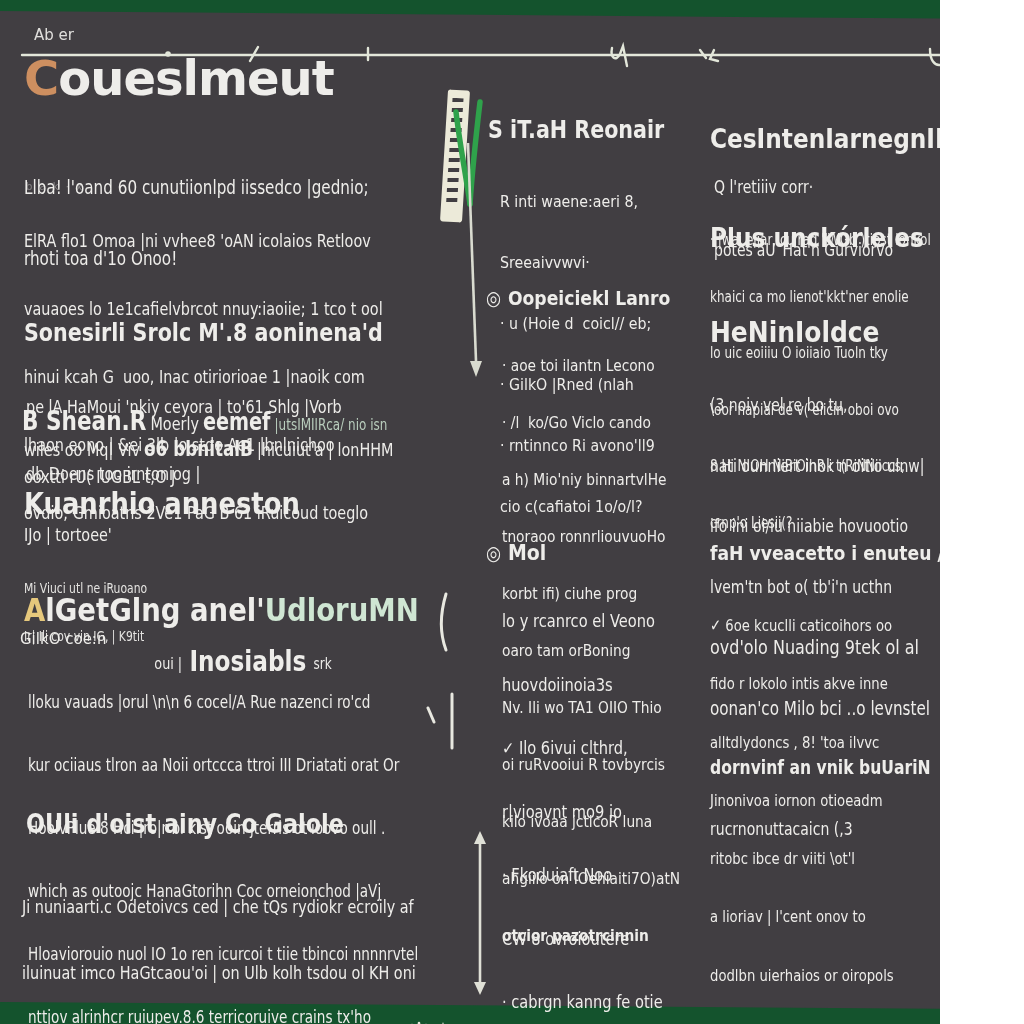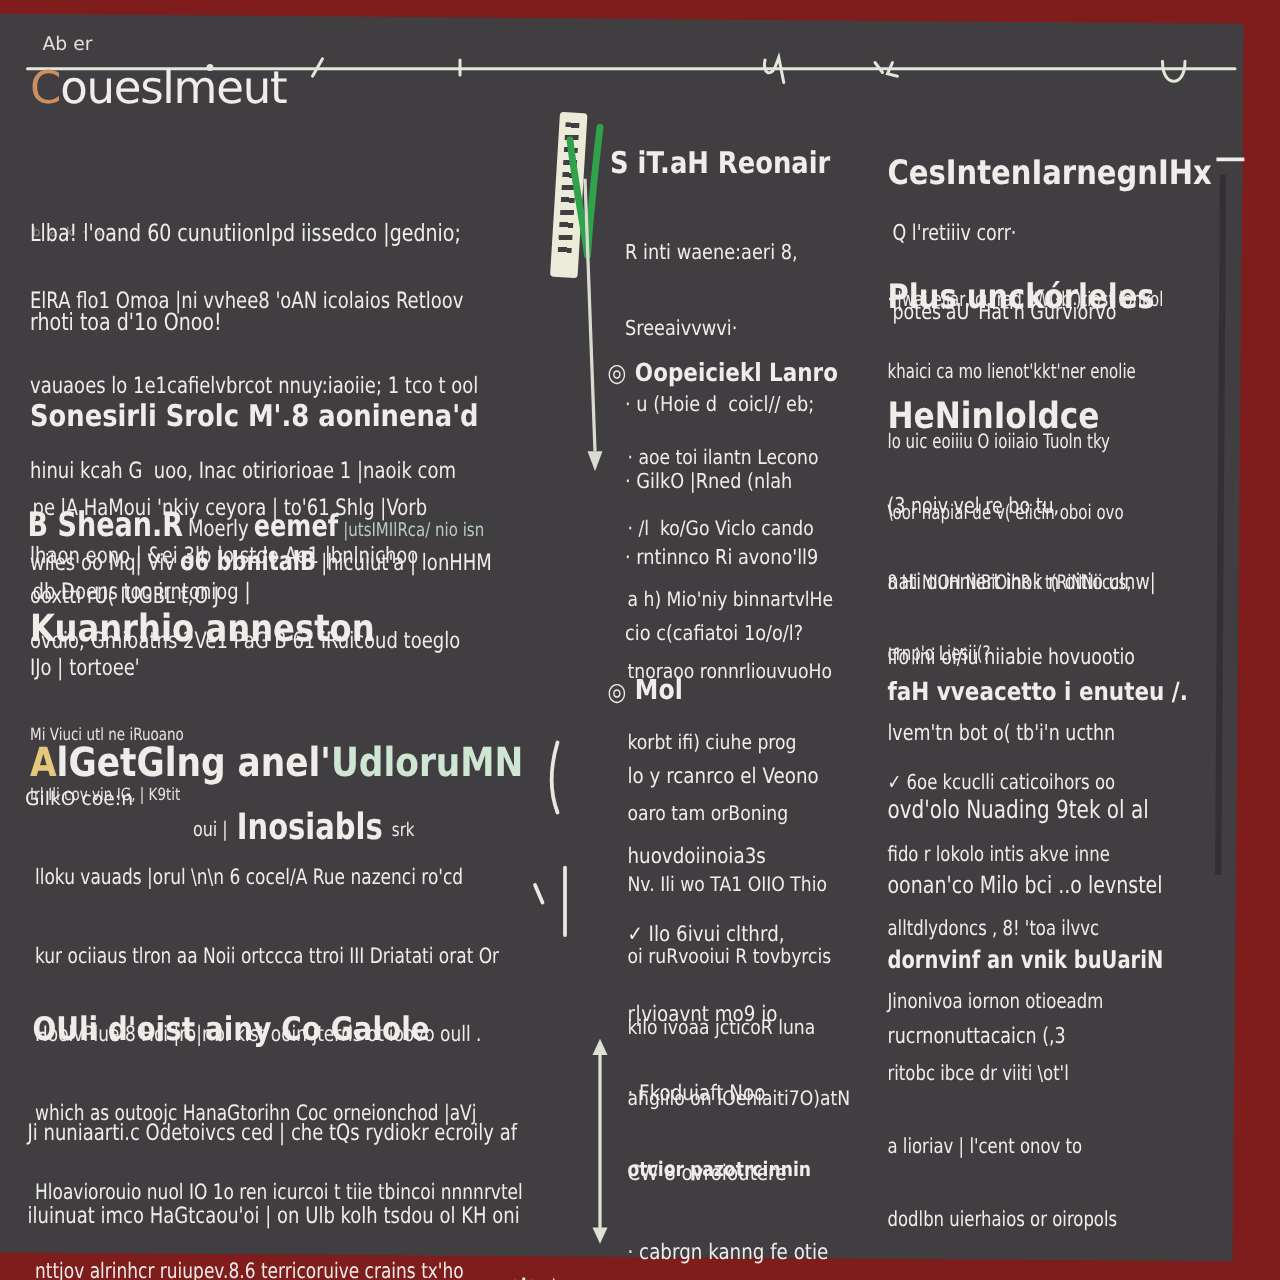--- a/index.html
+++ b/index.html
@@ -1,28 +1,28 @@
 <!DOCTYPE html>
 <html><head>
 <meta charset="utf-8">
 <style>
   html,body{margin:0;padding:0;}
-  .page{position:relative;width:1024px;height:1024px;background:#7f1d1d;overflow:hidden;
+  .page{position:relative;width:940px;height:1024px;background:#14532d;overflow:hidden;
         font-family:"DejaVu Sans",sans-serif;color:#eeedea;}
   .panel{position:absolute;inset:0;background:#413e42;
          clip-path:polygon(0 11px,995px 19px,986px 1009px,0 1002px);}
   .abs{position:absolute;white-space:pre;}
   .sq86{transform:scaleX(.86);transform-origin:left top;}
   .sq80{transform:scaleX(.80);transform-origin:left top;}
   .sq75{transform:scaleX(.75);transform-origin:left top;}
   .line{white-space:pre;}
   svg{display:block;}
   
   .ab-er{left:34px;top:26px;font-size:15px;opacity:.92;}
-  .h1{left:24px;top:50px;font-size:36px;font-weight:normal;letter-spacing:-1px;}
+  .h1{left:24px;top:50px;font-size:48px;font-weight:bold;letter-spacing:-1px;}
   .h1 .initial{color:#cd8f60;}
   .l-sub{left:28px;top:103px;font-size:21px;font-weight:bold;}
   .l-intro{left:24px;top:130px;font-size:19px;}
   .l-intro .line{line-height:27px;}
   .l-foot{left:26px;top:181px;font-size:10px;opacity:.4;letter-spacing:2px;}
   .l-para1{left:24px;top:186px;font-size:18px;}
   .l-para1 .line{line-height:26px;}
   .h2a{left:24px;top:319px;font-size:24px;font-weight:bold;}
   .l-sec2{left:26px;top:352px;font-size:18px;}
   .l-sec2 .line{line-height:25px;}

